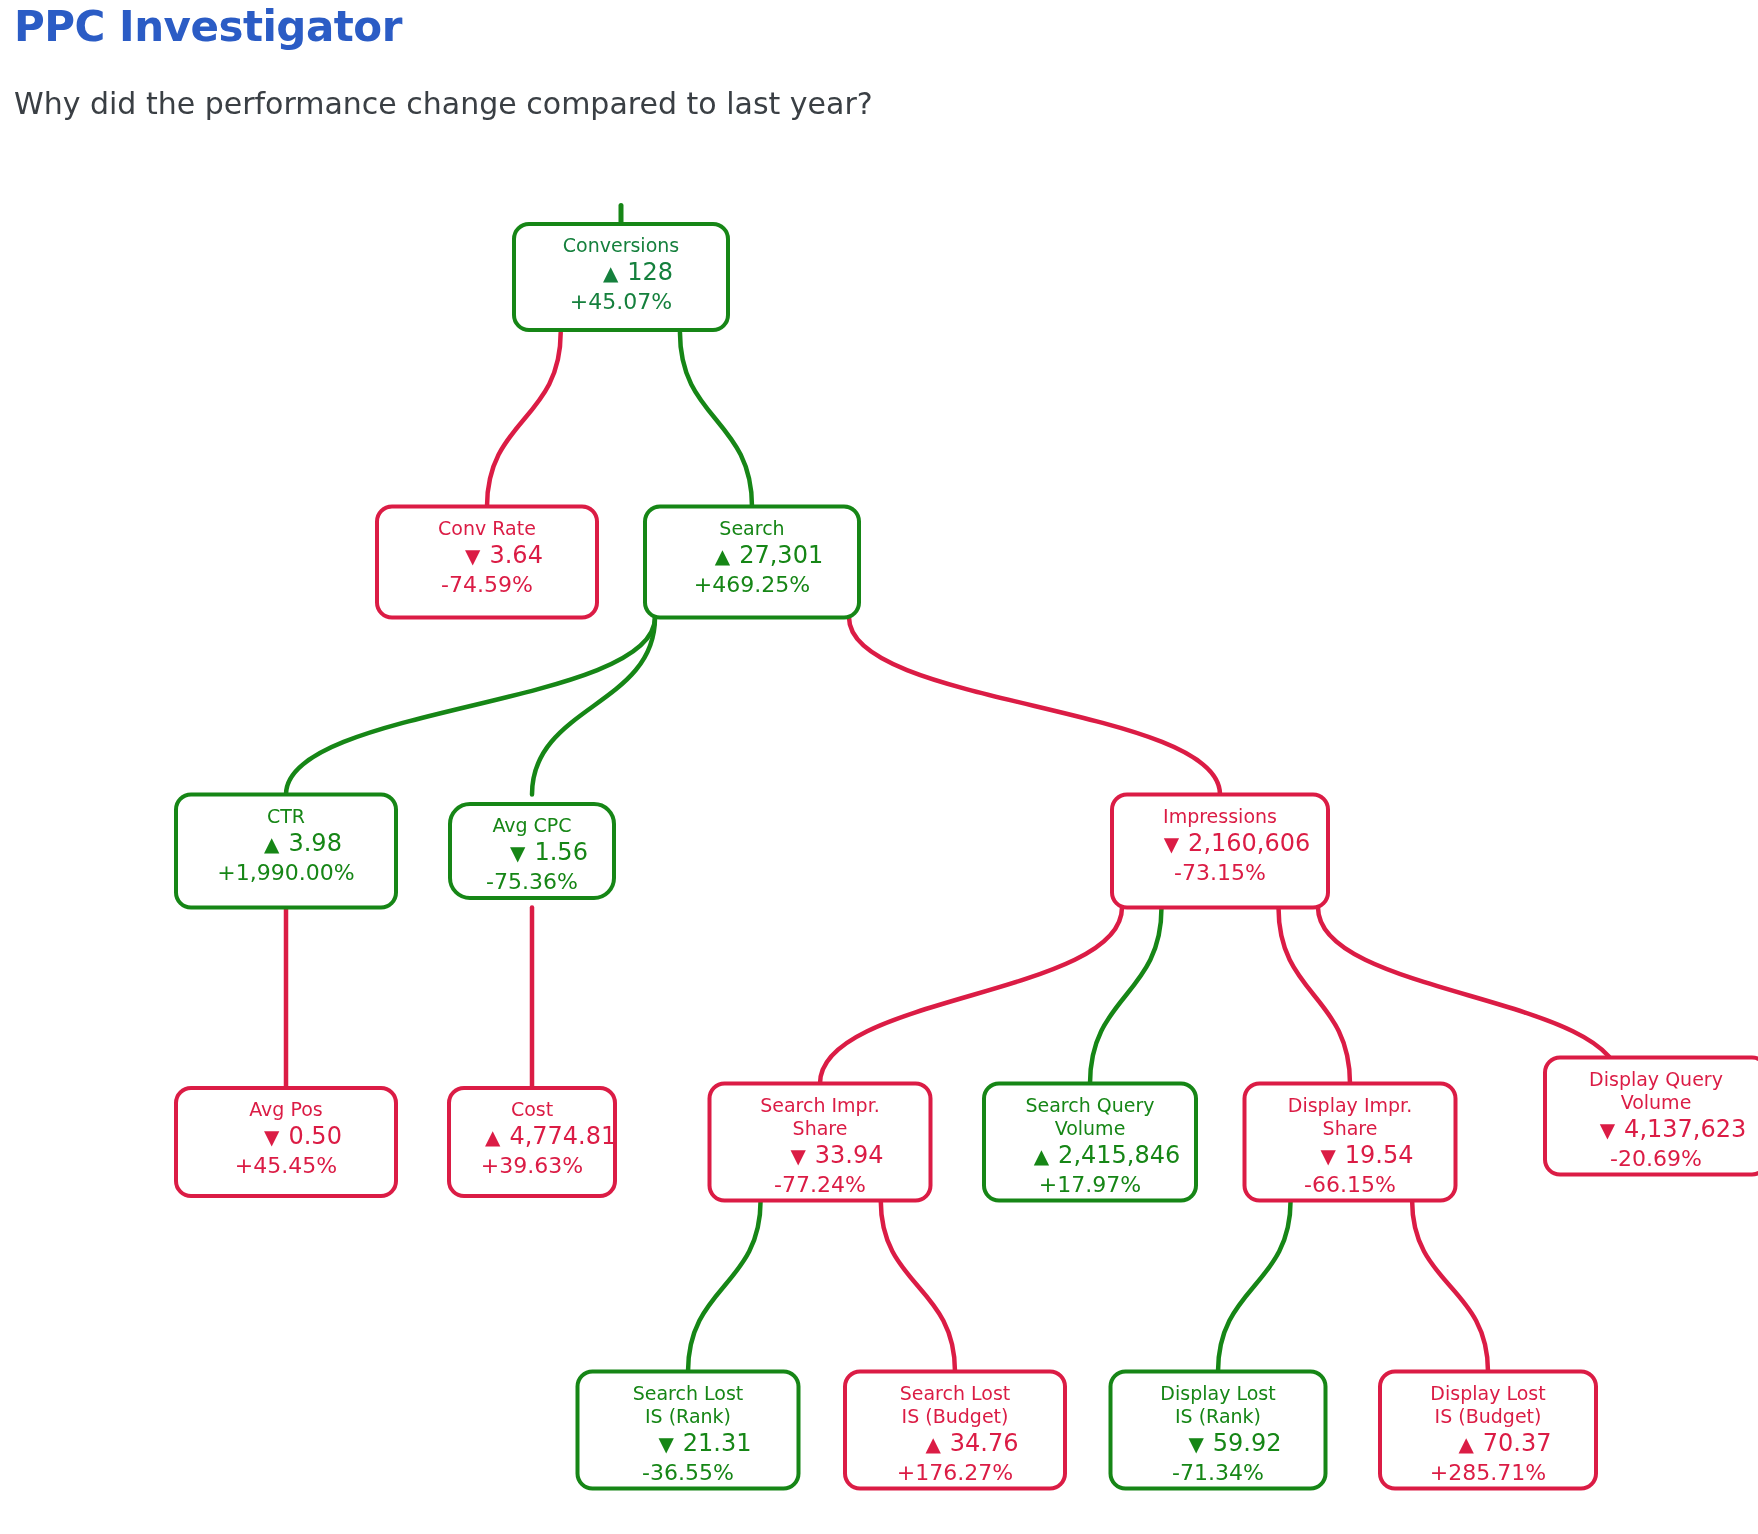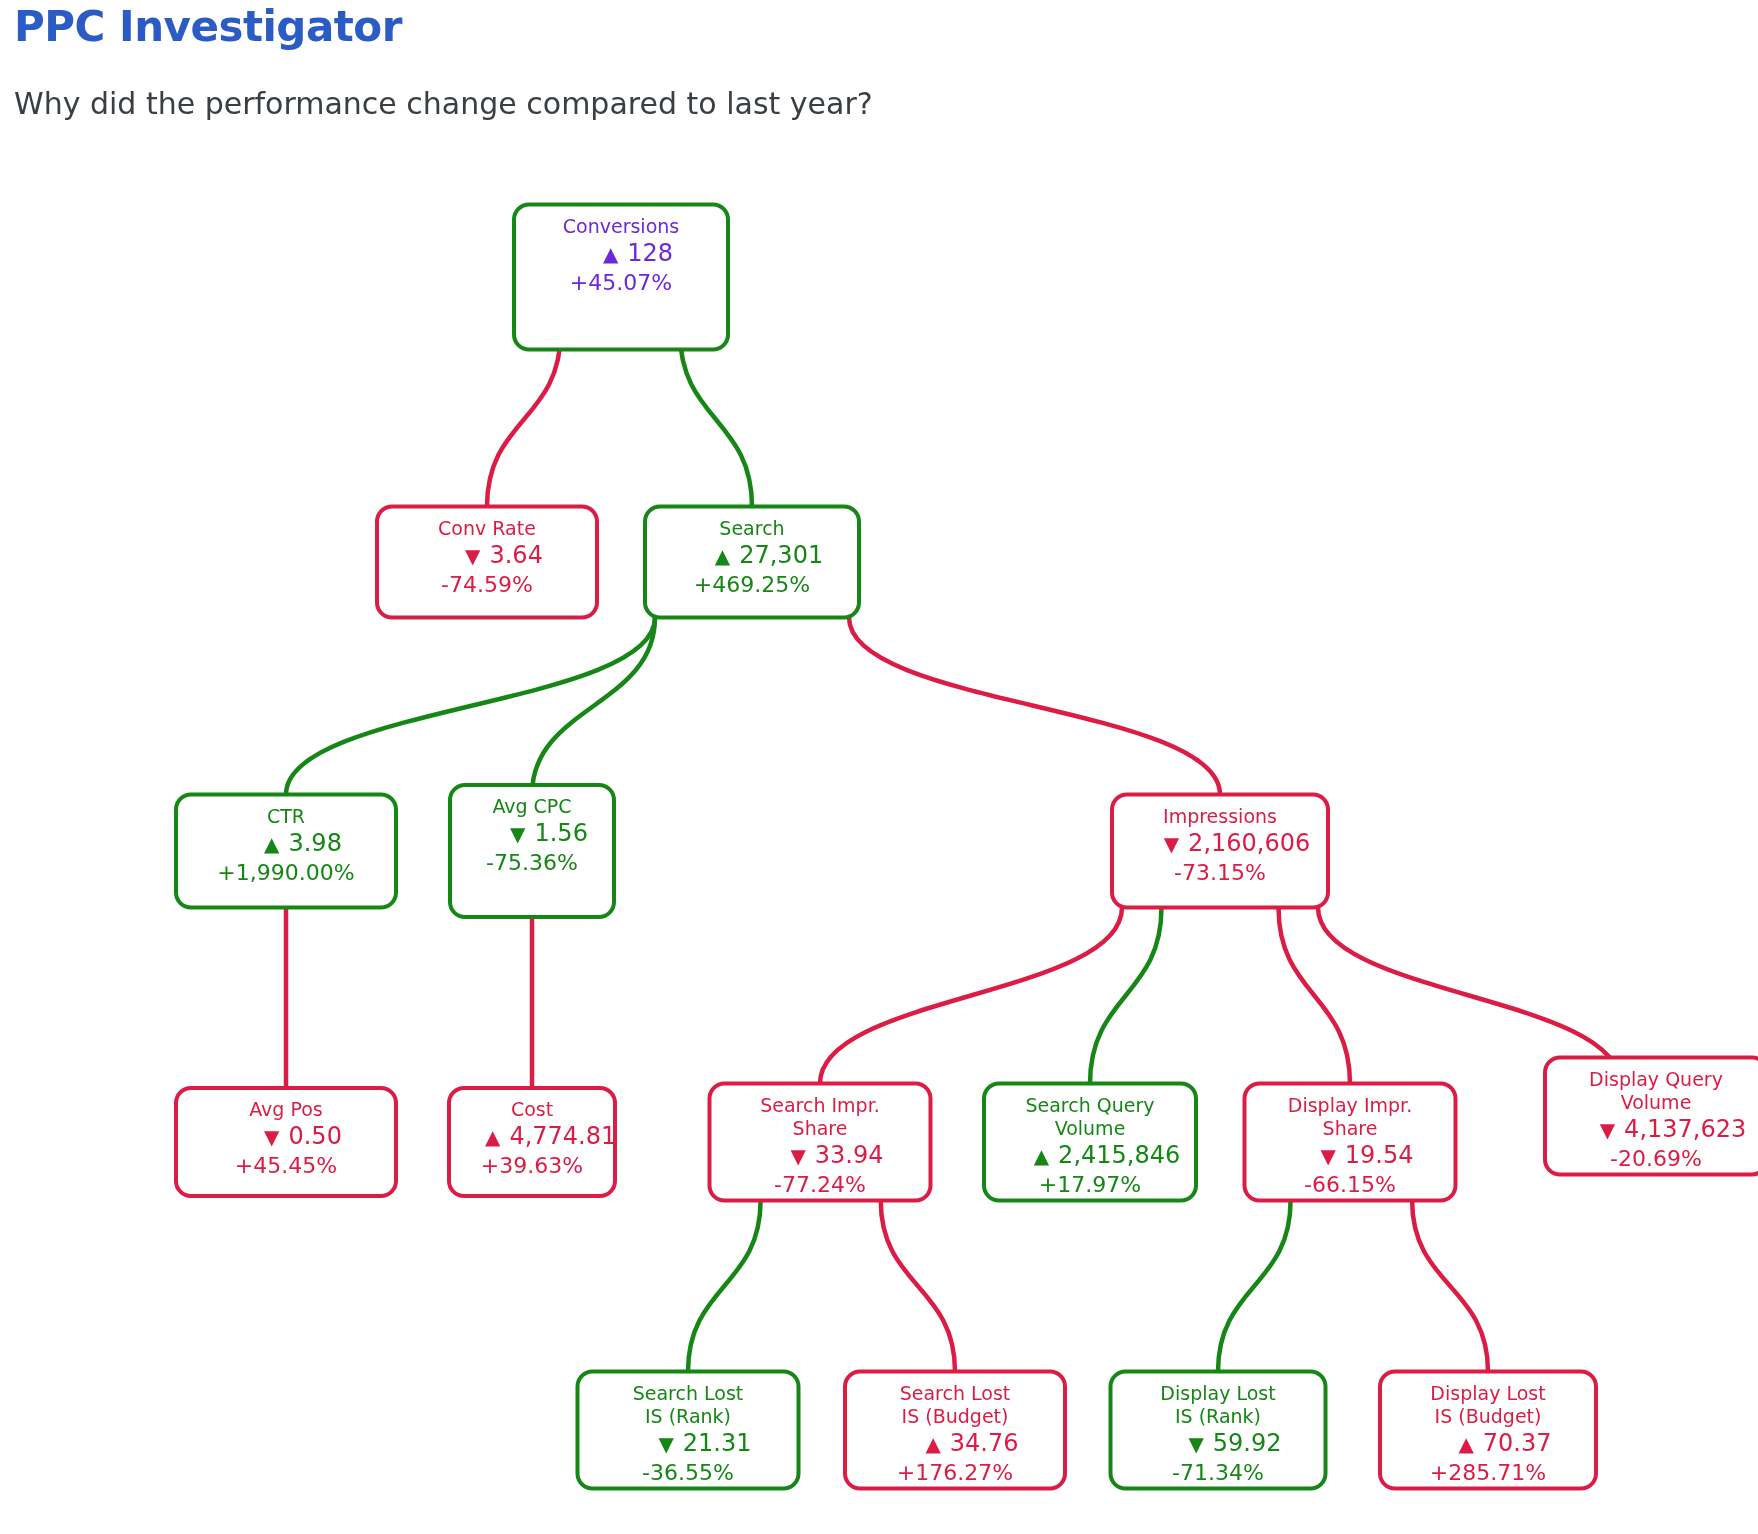--- a/index.html
+++ b/index.html
@@ -88,41 +88,41 @@
       <path d="M 1122 907.5 C 1122 995.5, 820 995.5, 820 1083.5" fill="none" stroke="#db1c45" stroke-width="4.5" stroke-linecap="round"></path>
       <path d="M 1161.5 907.5 C 1161.5 995.5, 1090 995.5, 1090 1083.5" fill="none" stroke="#168616" stroke-width="4.5" stroke-linecap="round"></path>
       <path d="M 1278.5 907.5 C 1278.5 995.5, 1350 995.5, 1350 1083.5" fill="none" stroke="#db1c45" stroke-width="4.5" stroke-linecap="round"></path>
       <path d="M 1318 907.5 C 1318 995.5, 1620 995.5, 1620 1083.5" fill="none" stroke="#db1c45" stroke-width="4.5" stroke-linecap="round"></path>
       <path d="M 760.6 1200.5 C 760.6 1286, 688 1286, 688 1371.5" fill="none" stroke="#168616" stroke-width="4.5" stroke-linecap="round"></path>
       <path d="M 880.75 1200.5 C 880.75 1286, 955 1286, 955 1371.5" fill="none" stroke="#db1c45" stroke-width="4.5" stroke-linecap="round"></path>
       <path d="M 1290.6 1200.5 C 1290.6 1286, 1218 1286, 1218 1371.5" fill="none" stroke="#168616" stroke-width="4.5" stroke-linecap="round"></path>
       <path d="M 1412.1 1200.5 C 1412.1 1286, 1488 1286, 1488 1371.5" fill="none" stroke="#db1c45" stroke-width="4.5" stroke-linecap="round"></path>
     </svg>
   <div id="nodes">
-      <div class="node" style="left: 621px; top: 277px; width: 218px; height: 149px; border-color: rgb(22, 134, 22); color: #6d28d9;">
+      <div class="node" style="left: 621px; top: 277px; width: 218px; height: 110px; border-color: rgb(22, 134, 22); color: #15803d;">
         <div class="lbl">Conversions</div>
         <div class="val"><span class="tri">▲</span><span>128</span></div>
         <div class="chg">+45.07%</div>
       </div>
       <div class="node" style="left: 487px; top: 562px; width: 224px; height: 115px; border-color: rgb(219, 28, 69); color: rgb(219, 28, 69);">
         <div class="lbl">Conv Rate</div>
         <div class="val"><span class="tri">▼</span><span>3.64</span></div>
         <div class="chg">-74.59%</div>
       </div>
       <div class="node" style="left: 752px; top: 562px; width: 218px; height: 115px; border-color: rgb(22, 134, 22); color: rgb(22, 134, 22);">
         <div class="lbl">Search</div>
         <div class="val"><span class="tri">▲</span><span>27,301</span></div>
         <div class="chg">+469.25%</div>
       </div>
       <div class="node" style="left: 286px; top: 851px; width: 224px; height: 117px; border-color: rgb(22, 134, 22); color: rgb(22, 134, 22);">
         <div class="lbl">CTR</div>
         <div class="val"><span class="tri">▲</span><span>3.98</span></div>
         <div class="chg">+1,990.00%</div>
       </div>
-      <div class="node" style="left: 532px; top: 851px; width: 168px; height: 136px; border-color: rgb(22, 134, 22); color: rgb(22, 134, 22);">
+      <div class="node" style="left: 532px; top: 851px; width: 168px; height: 98px; border-color: rgb(22, 134, 22); color: rgb(22, 134, 22); border-radius: 22px;">
         <div class="lbl">Avg CPC</div>
         <div class="val"><span class="tri">▼</span><span>1.56</span></div>
         <div class="chg">-75.36%</div>
       </div>
       <div class="node" style="left: 1220px; top: 851px; width: 220px; height: 117px; border-color: rgb(219, 28, 69); color: rgb(219, 28, 69);">
         <div class="lbl">Impressions</div>
         <div class="val"><span class="tri">▼</span><span>2,160,606</span></div>
         <div class="chg">-73.15%</div>
       </div>
       <div class="node" style="left: 286px; top: 1142px; width: 224px; height: 112px; border-color: rgb(219, 28, 69); color: rgb(219, 28, 69);">

